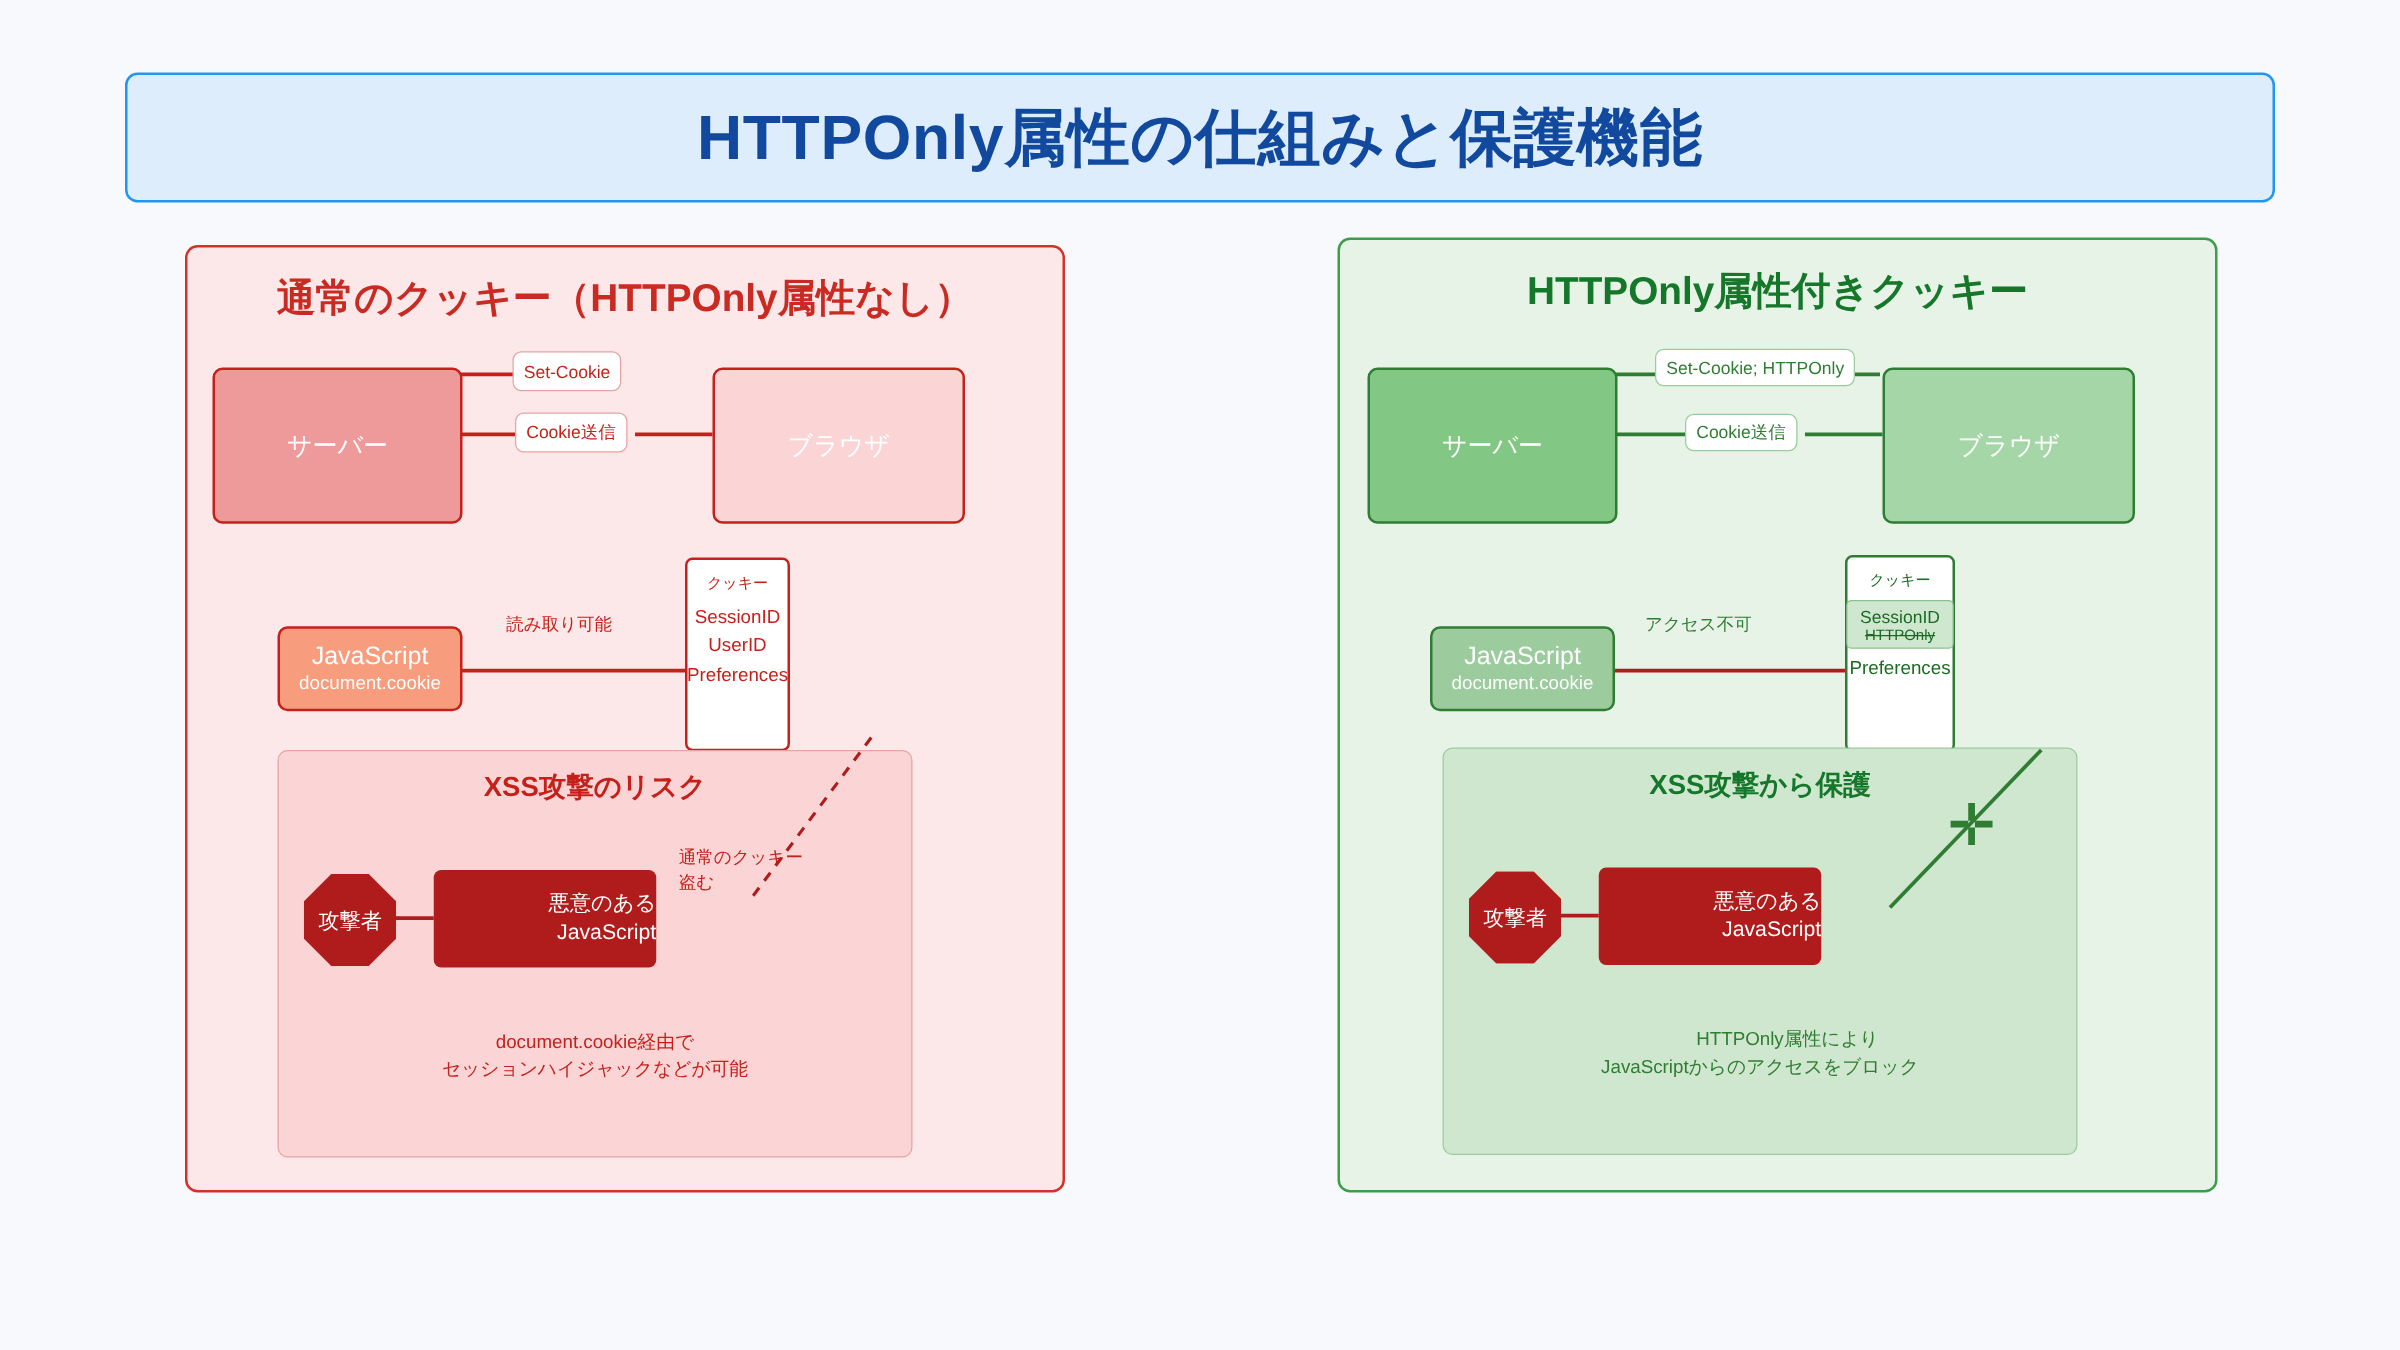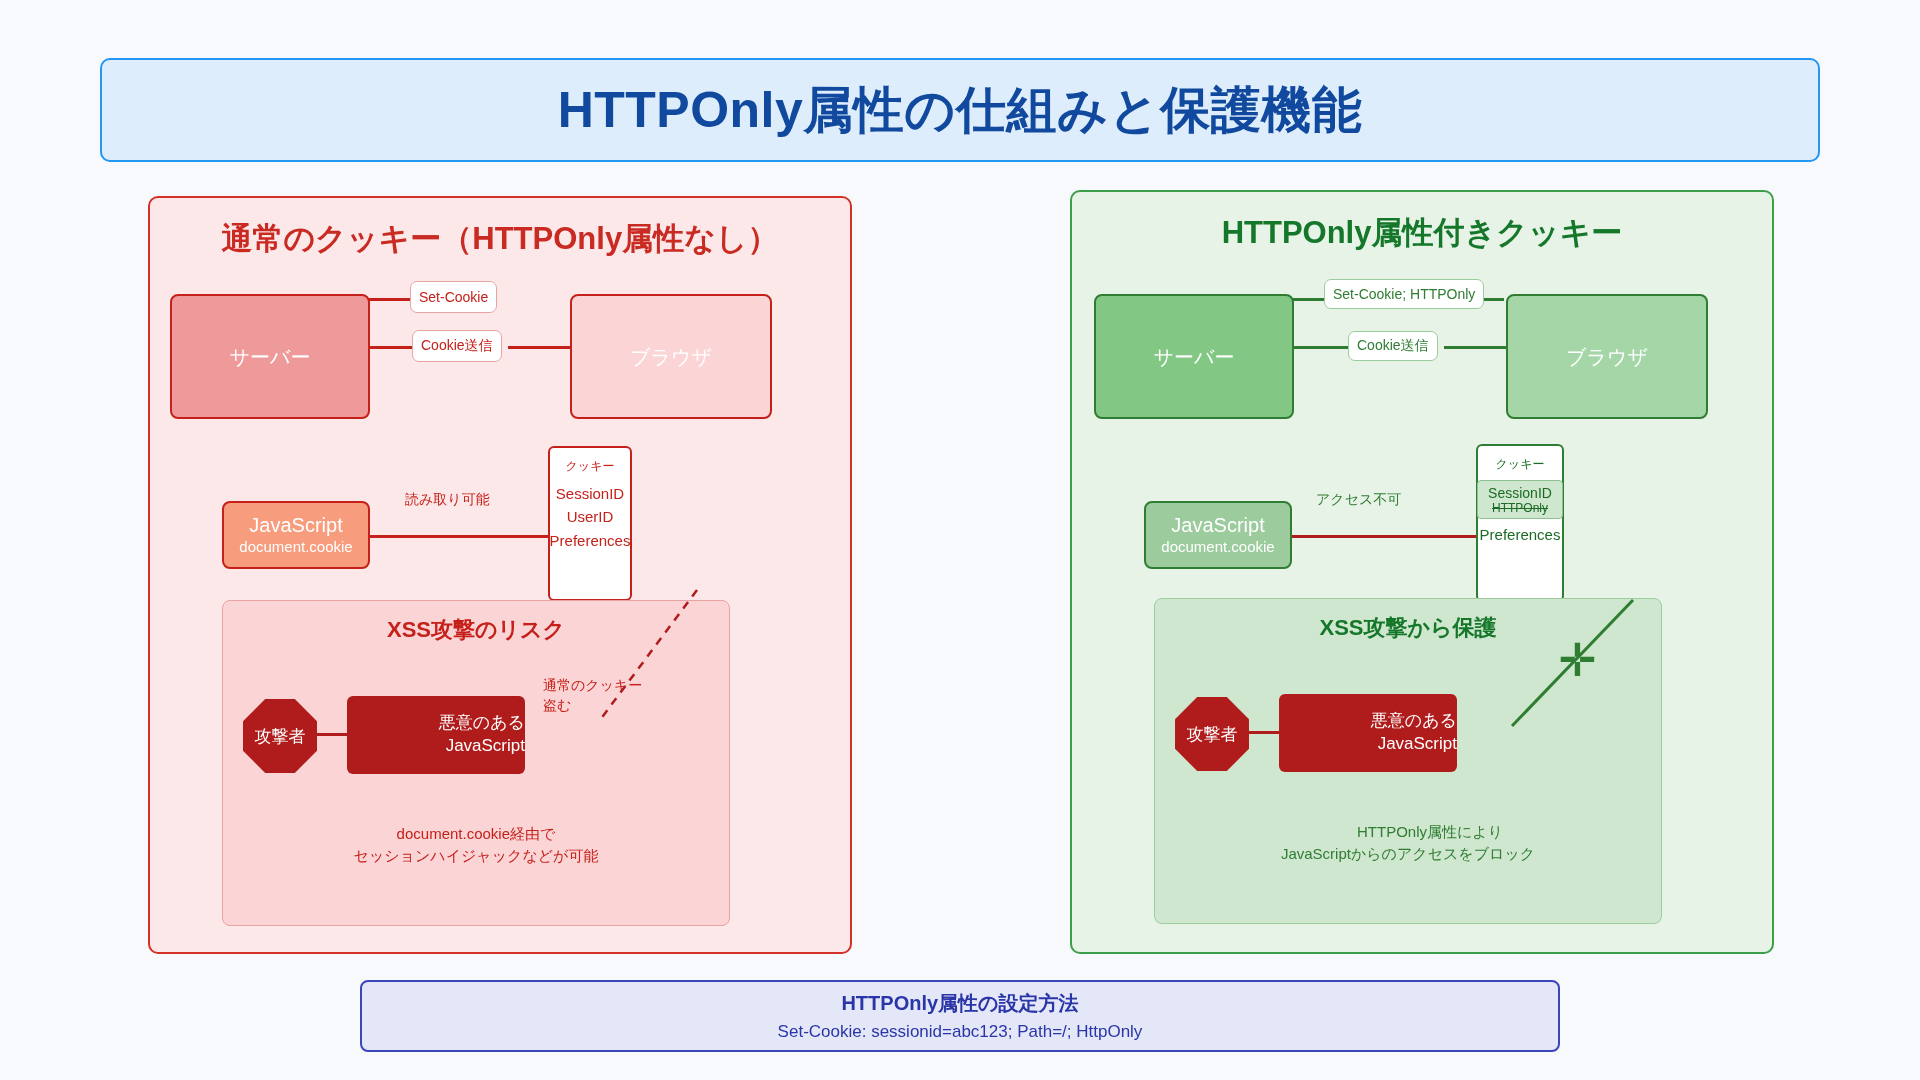--- a/index.html
+++ b/index.html
@@ -261,18 +261,14 @@
     </div>
   </div>
 
   <svg class="overlay">
 
     <path d="M 697,590 L 600,720" stroke="#b01c1c" stroke-width="2.5" stroke-dasharray="8 7" fill="none"></path>
 
     <path d="M 1633,600 L 1512,726" stroke="#2f7d32" stroke-width="3" fill="none"></path>
   </svg>
 
-  <div class="footer">
-    <div class="f-title">HTTPOnly属性の設定方法</div>
-    <div class="f-code">Set-Cookie: sessionid=abc123; Path=/; HttpOnly</div>
-  </div>
 
 </div>
 
 </body></html>

